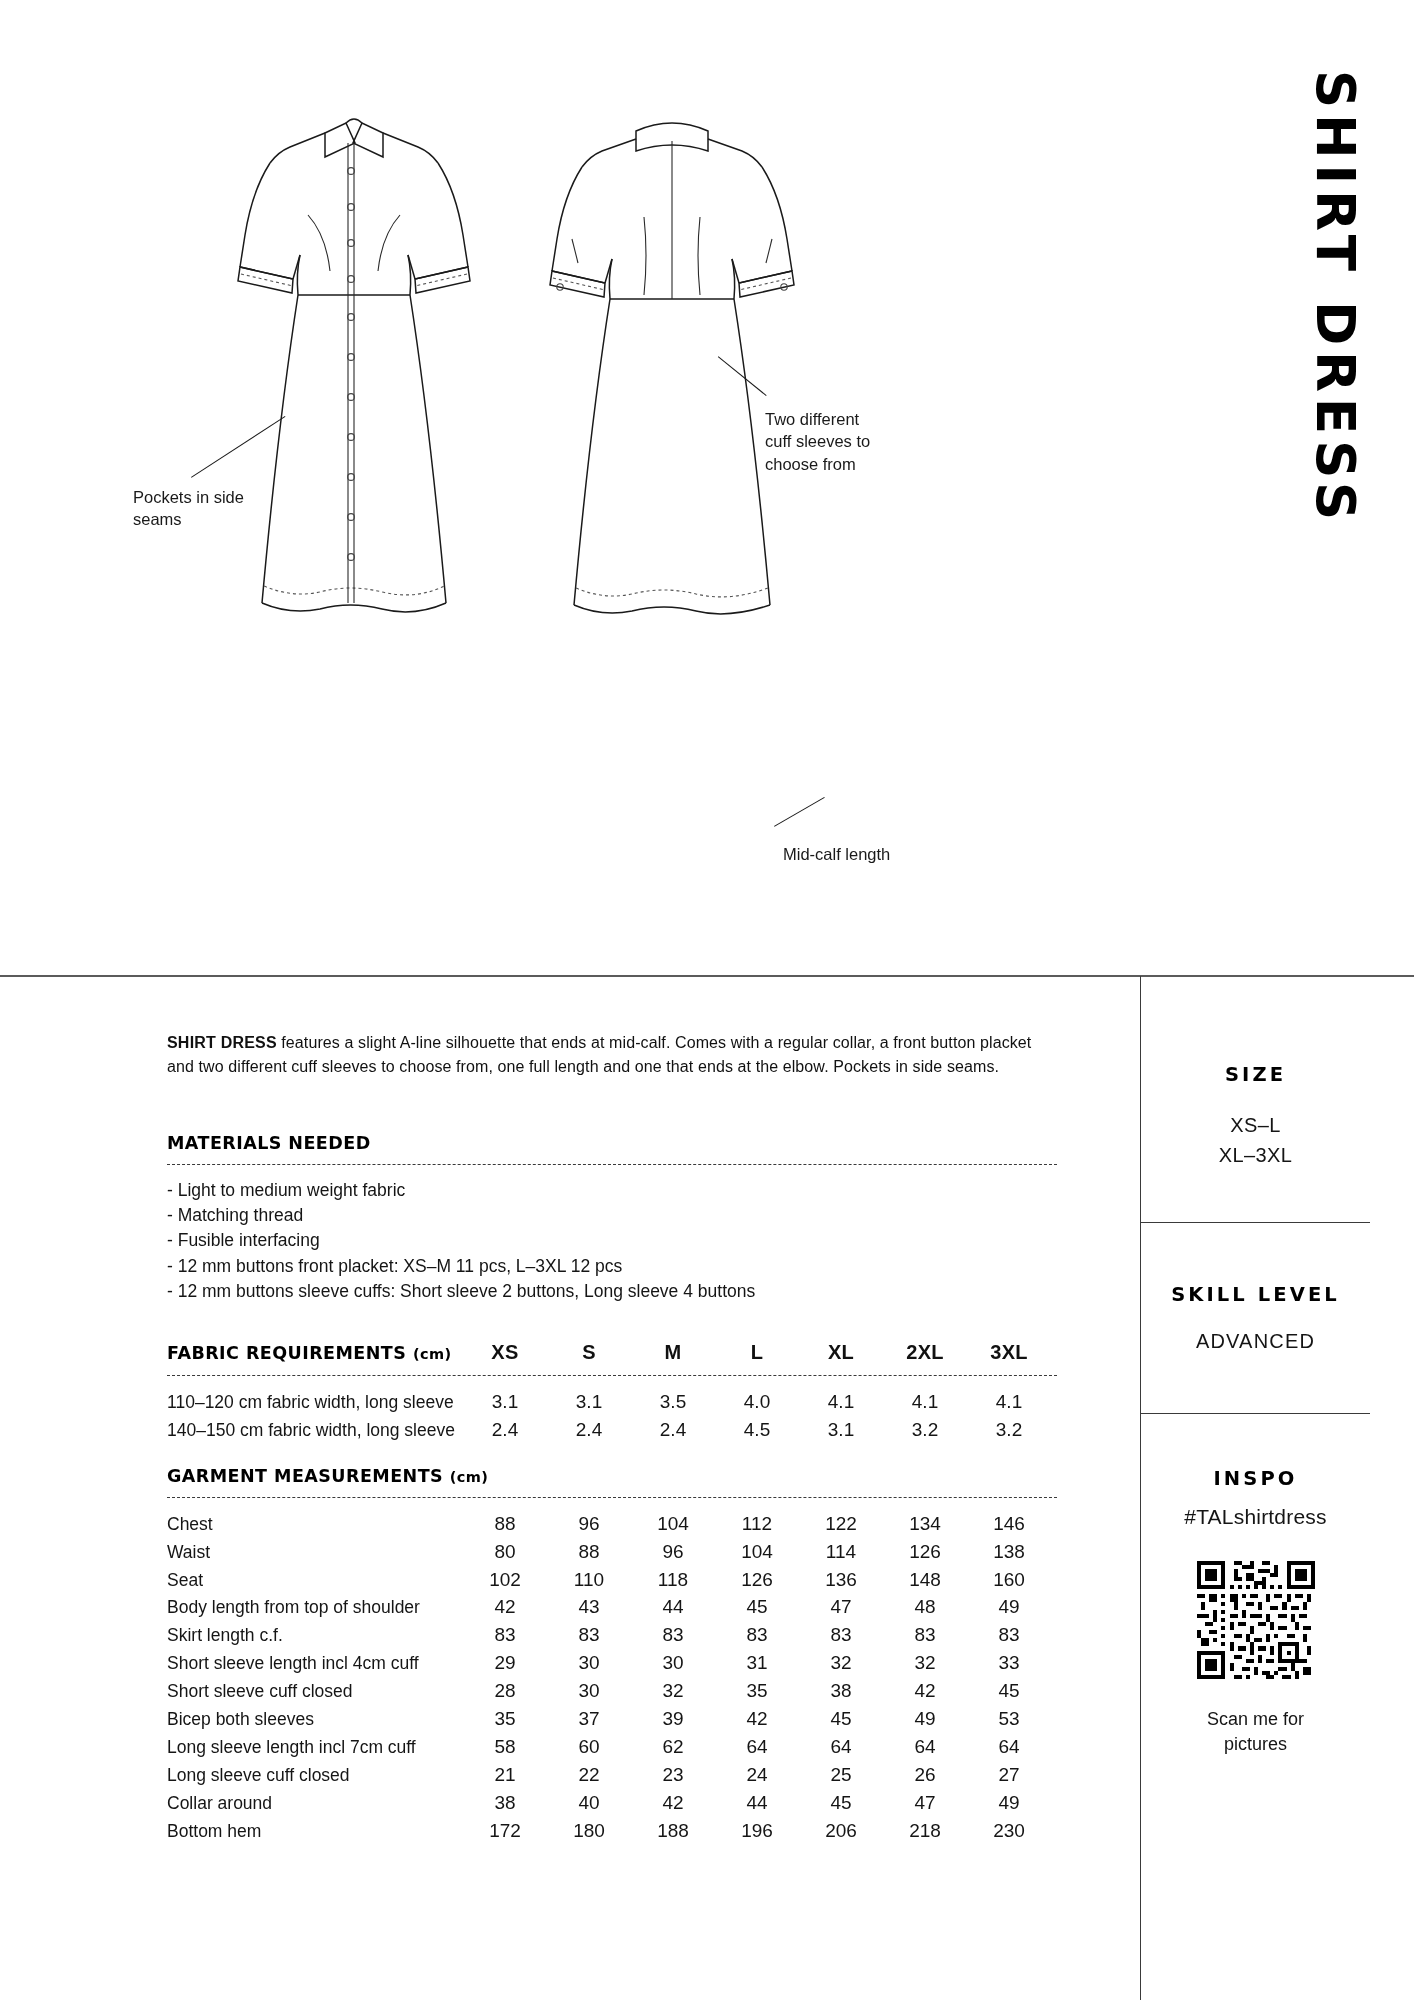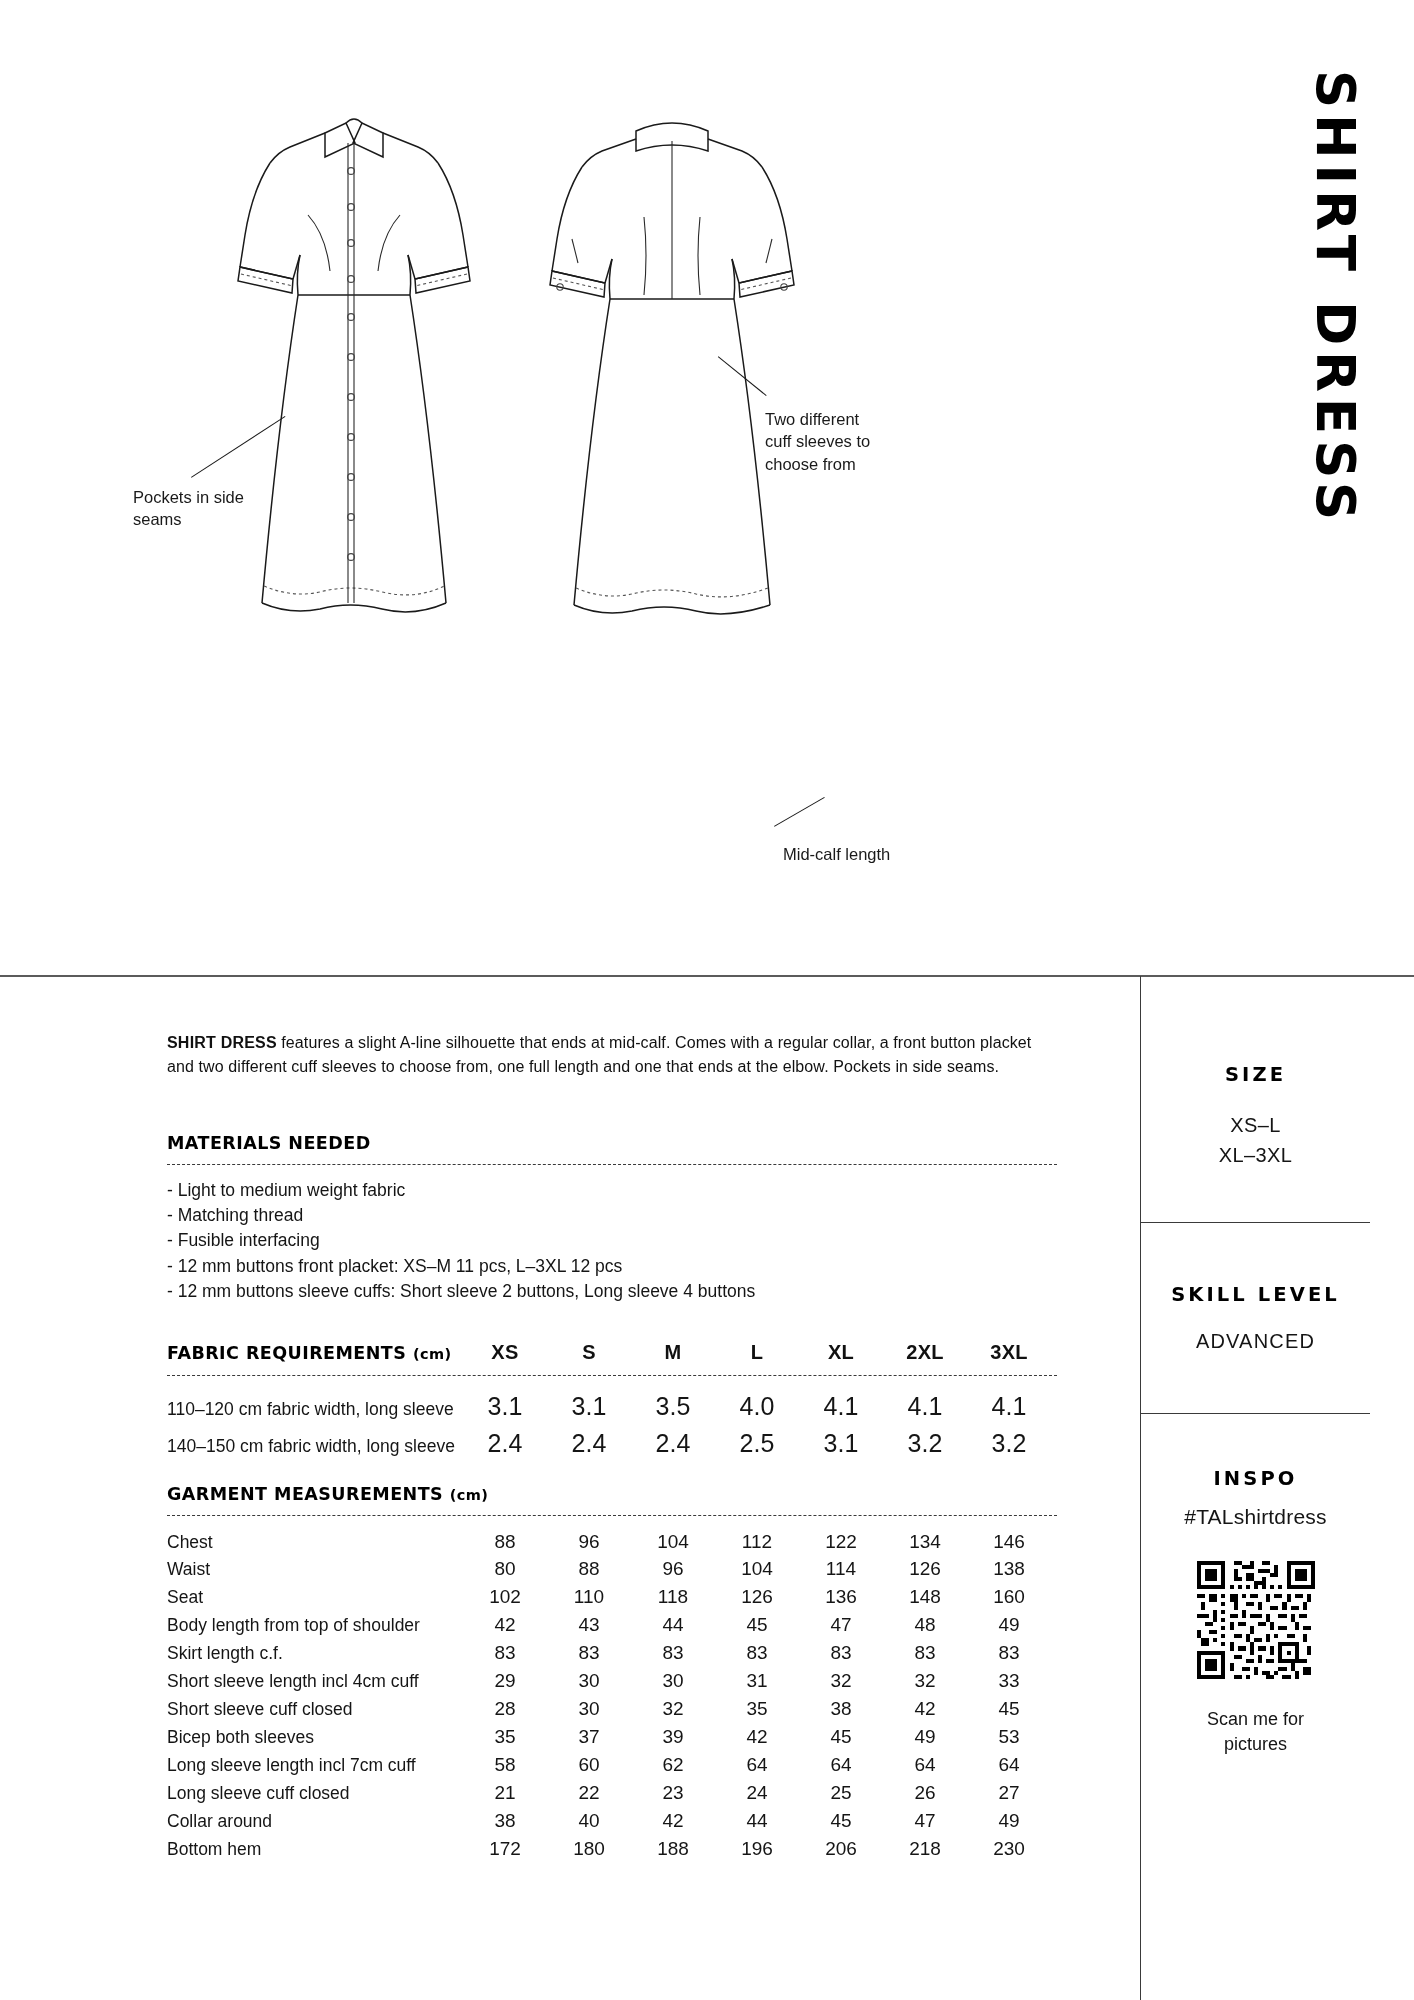--- a/index.html
+++ b/index.html
@@ -160,21 +160,21 @@
     display: flex;
     align-items: baseline;
     width: 890px;
     font-size: 17.5px;
     color: #151515;
   }
   .fabric-row .flabel { width: 296px; }
   .fabric-row .fval {
     width: 84px;
     text-align: center;
-    font-size: 25px;
+    font-size: 19px;
   }
   #fabric-rows { margin-top: 12px; }
   #fabric-rows .fabric-row { line-height: 1.48; }
 
   
   #garment-block { margin-top: 22px; }
   #garment-rows { margin-top: 12px; }
   .garment-row {
     display: flex;
     align-items: baseline;
@@ -408,21 +408,21 @@
             <div class="fval">4.0</div>
             <div class="fval">4.1</div>
             <div class="fval">4.1</div>
             <div class="fval">4.1</div>
           </div>
           <div class="fabric-row">
             <div class="flabel">140–150 cm fabric width, long sleeve</div>
             <div class="fval">2.4</div>
             <div class="fval">2.4</div>
             <div class="fval">2.4</div>
-            <div class="fval">2.5</div>
+            <div class="fval">4.5</div>
             <div class="fval">3.1</div>
             <div class="fval">3.2</div>
             <div class="fval">3.2</div>
           </div>
         </div>
       </div>
 
       <div id="garment-block">
         <div class="section-heading"><span>GARMENT MEASUREMENTS</span> <span class="unit">(cm)</span></div>
         <div class="dashed-rule"></div>

